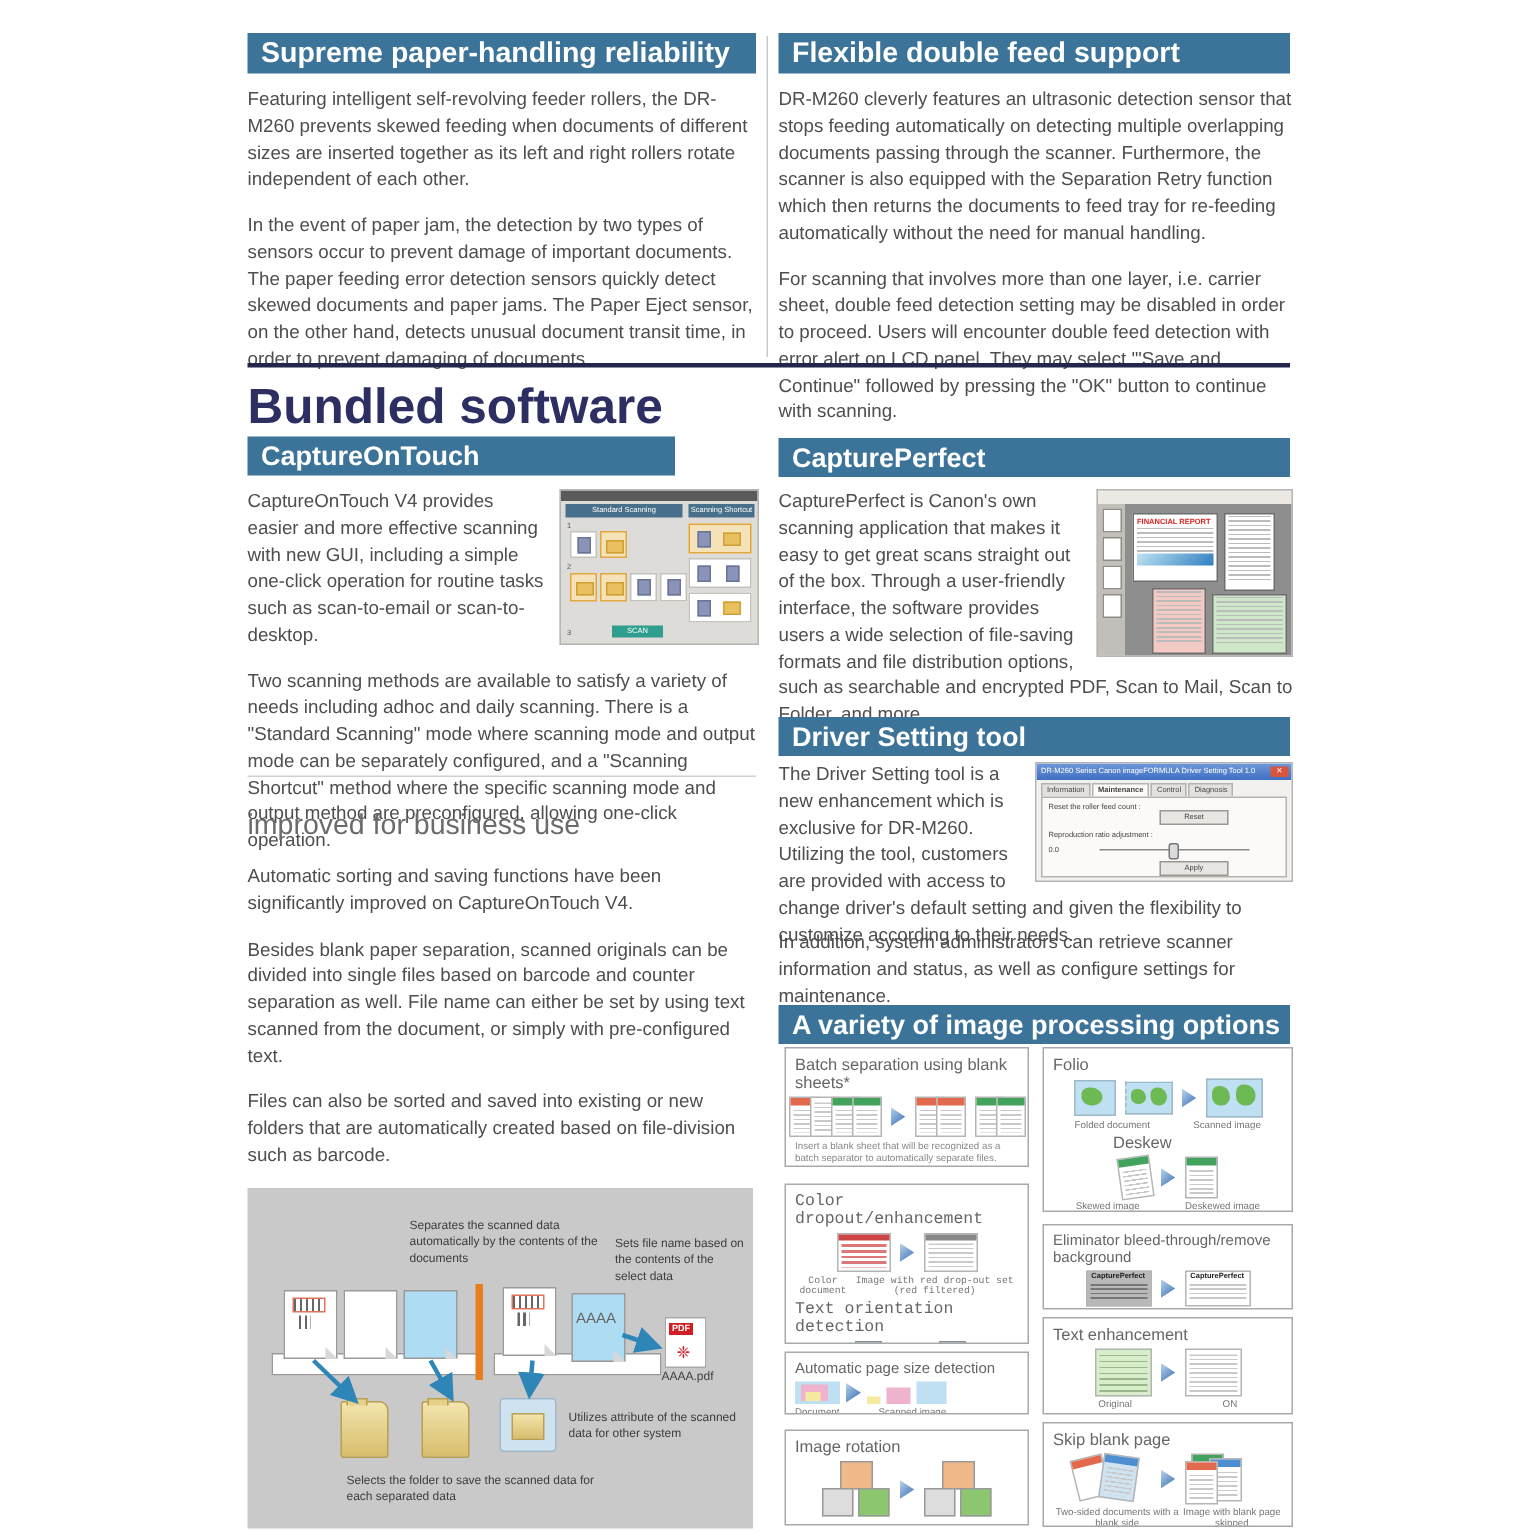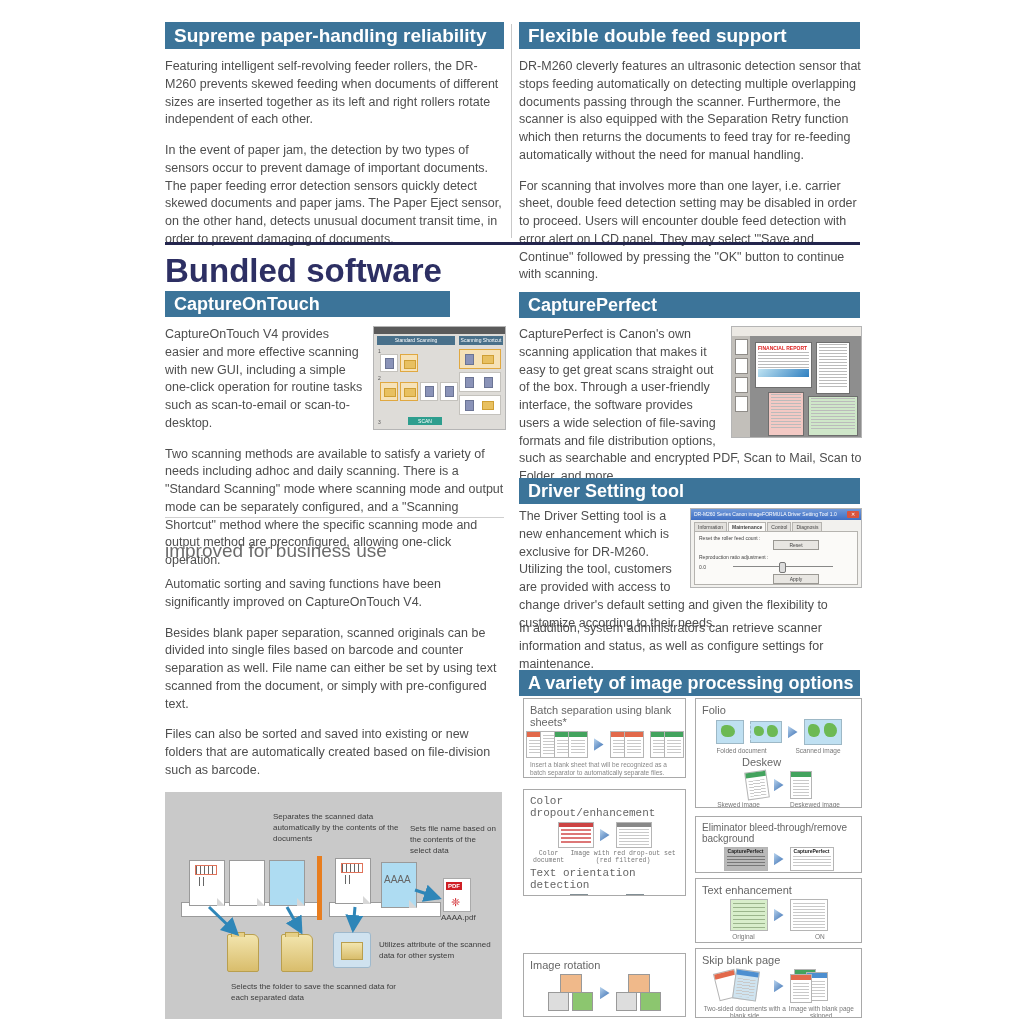--- a/index.html
+++ b/index.html
@@ -381,20 +381,37 @@
       </div>
       <div class="arrow sm"></div>
       <div style="position:relative;width:34px;height:28px;flex:0 0 auto;">
         <div class="blockA" style="position:absolute;left:10px;top:0;">A</div>
         <div class="blockA" style="position:absolute;left:0;top:13px;">B</div>
         <div class="blockA" style="position:absolute;left:18px;top:13px;">D</div>
       </div>
     </div>
   </div>
 
+  <div class="tile" style="left:523px;top:901px;width:163px;height:42px;">
+    <div class="ttl" style="font-size:10px;">Automatic page size detection</div>
+    <div class="row" style="justify-content:flex-start;gap:4px;">
+      <div style="position:relative;width:30px;height:15px;background:#bfe0f2;flex:0 0 auto;">
+        <div style="position:absolute;left:4px;top:2px;width:18px;height:11px;background:#f0b3cd;"></div>
+        <div style="position:absolute;left:7px;top:7px;width:10px;height:6px;background:#f4eba0;"></div>
+      </div>
+      <div class="arrow sm"></div>
+      <div style="width:9px;height:5px;background:#f4eba0;flex:0 0 auto;align-self:flex-end;"></div>
+      <div style="width:16px;height:11px;background:#f0b3cd;flex:0 0 auto;align-self:flex-end;"></div>
+      <div style="width:20px;height:15px;background:#bfe0f2;flex:0 0 auto;"></div>
+    </div>
+    <div class="caps" style="justify-content:flex-start;gap:26px;">
+      <span>Document</span>
+      <span>Scanned image</span>
+    </div>
+  </div>
 
   <div class="tile" style="left:523px;top:953px;width:163px;height:64px;">
     <div class="ttl">Image rotation</div>
     <div class="row">
       <div style="position:relative;width:46px;height:38px;flex:0 0 auto;">
         <div class="photo" style="position:absolute;left:12px;top:0;width:20px;height:17px;background:#f0b98a;"></div>
         <div class="photo" style="position:absolute;left:0;top:18px;width:19px;height:17px;background:#ddd;"></div>
         <div class="photo" style="position:absolute;left:24px;top:18px;width:19px;height:17px;background:#8cc66f;"></div>
       </div>
       <div class="arrow sm"></div>

